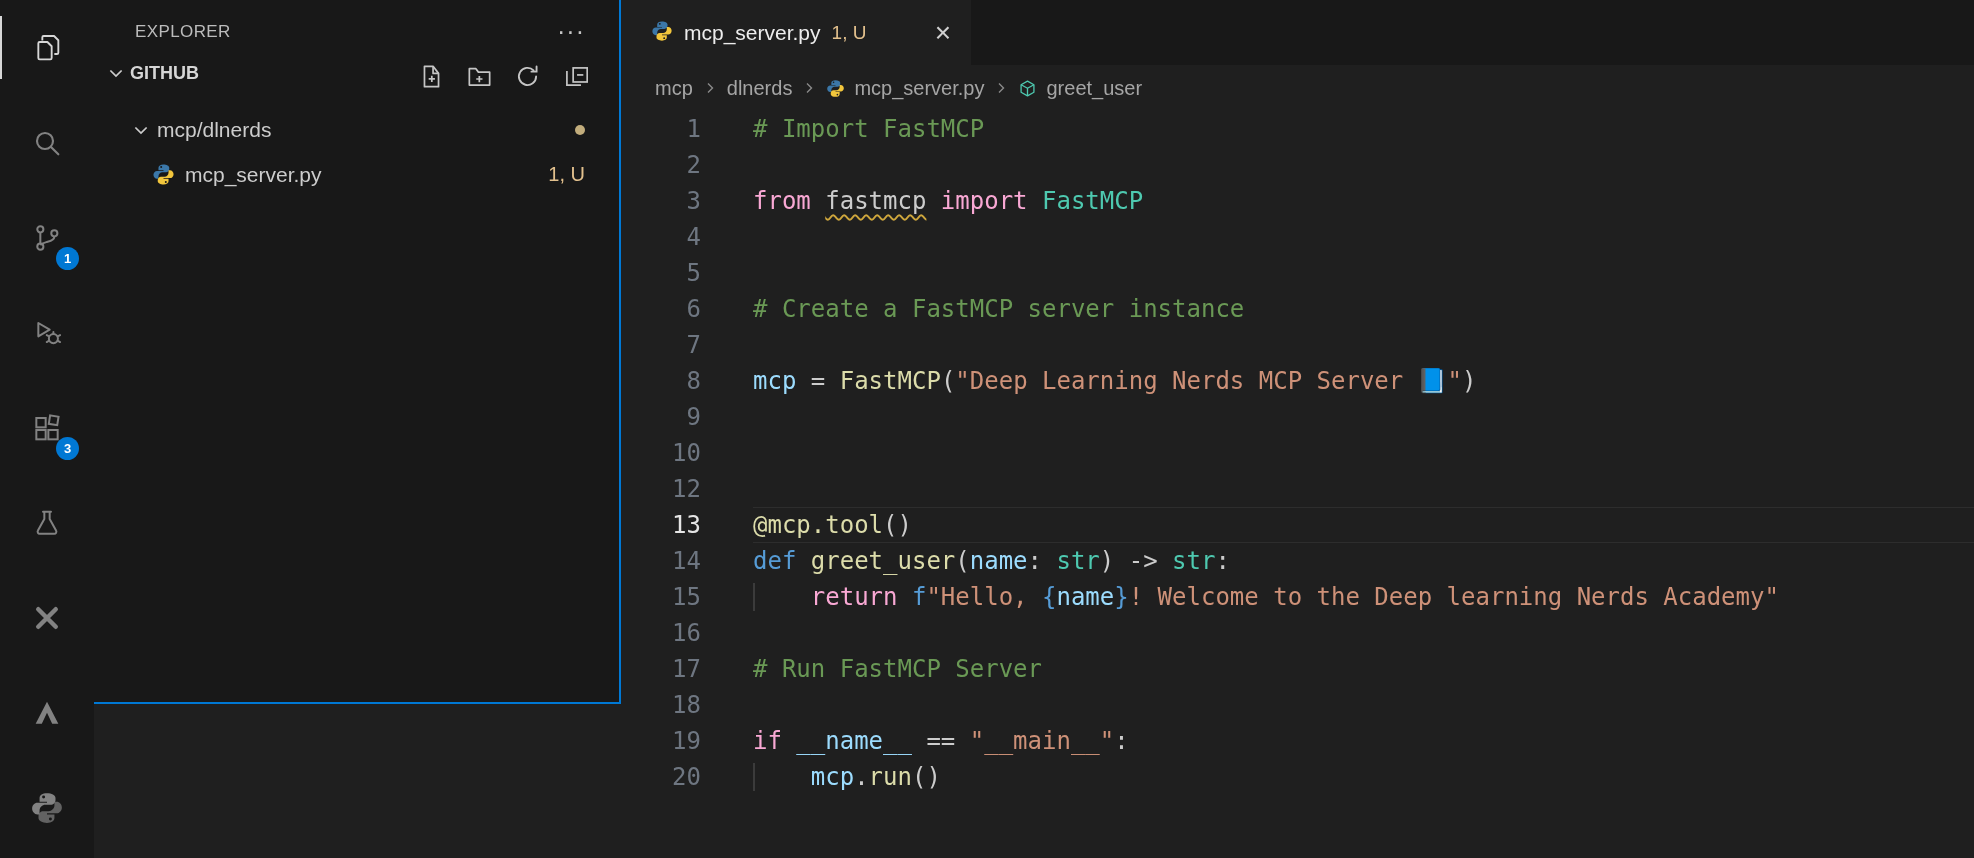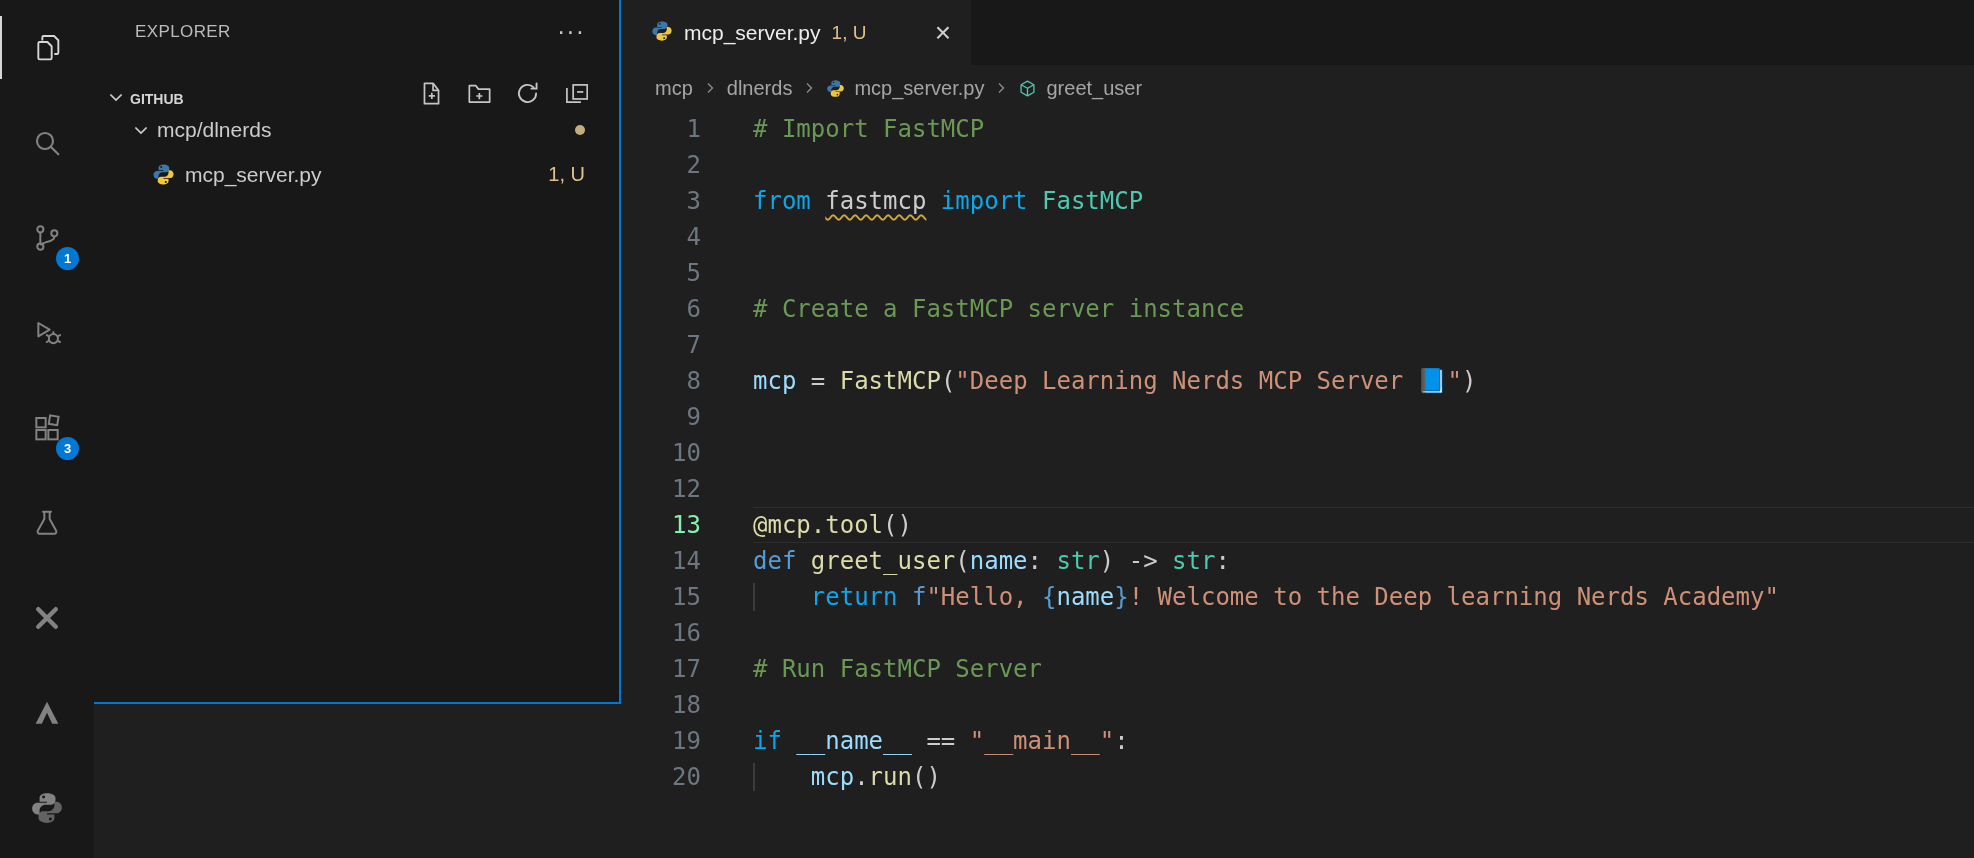--- a/index.html
+++ b/index.html
@@ -42,22 +42,22 @@
   }
   .sidebar-header {
     height:63px; display:flex; align-items:center;
     padding:0 30px 0 41px; color:#bcbcbc; font-size:17px; letter-spacing:0.4px;
   }
   .more-actions {
     margin-left:auto; font-size:25px; color:#c5c5c5; line-height:1;
     letter-spacing:1px; cursor:pointer; padding:0 4px;
   }
   .section-header {
-    height:44px; display:flex; align-items:flex-end;
-    padding-left:12px; font-weight:bold; font-size:14px; color:#d6d6d6;
+    height:44px; display:flex; align-items:flex-start;
+    padding-left:12px; font-weight:bold; font-size:18px; color:#d6d6d6;
   }
   .section-header .chev { color:#cccccc; margin-right:4px; display:flex; }
   .section-actions { margin-left:auto; display:flex; gap:21px; padding-right:30px; }
   .icon-btn { width:27px; height:27px; display:flex; align-items:center; justify-content:center; color:#c5c5c5; cursor:pointer; }
   .tree { display:flex; flex-direction:column; }
   .tree-row {
     height:45px; display:flex; align-items:center; font-size:21px; color:#cccccc; cursor:pointer;text-align:right;
   }
   .tree-row .chev { display:flex; margin:0 6px 0 37px; color:#cccccc; }
   .tree-row.file-row { padding-left:58px; }
@@ -88,29 +88,29 @@
   .code-area {
     flex:1; overflow:hidden;
     font-family:"DejaVu Sans Mono", monospace;
     font-size:24px; line-height:36px; color:#cccccc;
   }
   .code-line { display:flex; height:36px; white-space:pre; }
   .line-num {
     width:80px; flex-shrink:0; text-align:right;
     color:#6e7681; user-select:none;
   }
-  .code-line.active .line-num { color:#86efac;padding-left:24px; }
+  .code-line.active .line-num { color:#e5e5e5;padding-left:24px; }
   .line-content { flex:1; margin-left:52px; min-width:0; }
   .code-line.active .line-content {
     box-shadow: inset 0 1px 0 #2d2d2d, inset 0 -1px 0 #2d2d2d;
   }
   .indent-guide { box-shadow: inset 2px 0 0 #3b3b3b; }
 
   .tk-c { color:#6A9955; }
-  .tk-k { color:#0ea5e9; }
+  .tk-k { color:#f9a8d4; }
   .tk-b { color:#569CD6; }
   .tk-f { color:#DCDCAA; }
   .tk-t { color:#4EC9B0; }
   .tk-v { color:#9CDCFE; }
   .tk-s { color:#CE9178; }
   .tk-p { color:#CCCCCC; }
   .tk-sq {
     text-decoration: underline;
     text-decoration-style: wavy;
     text-decoration-color:#cfa73c;

